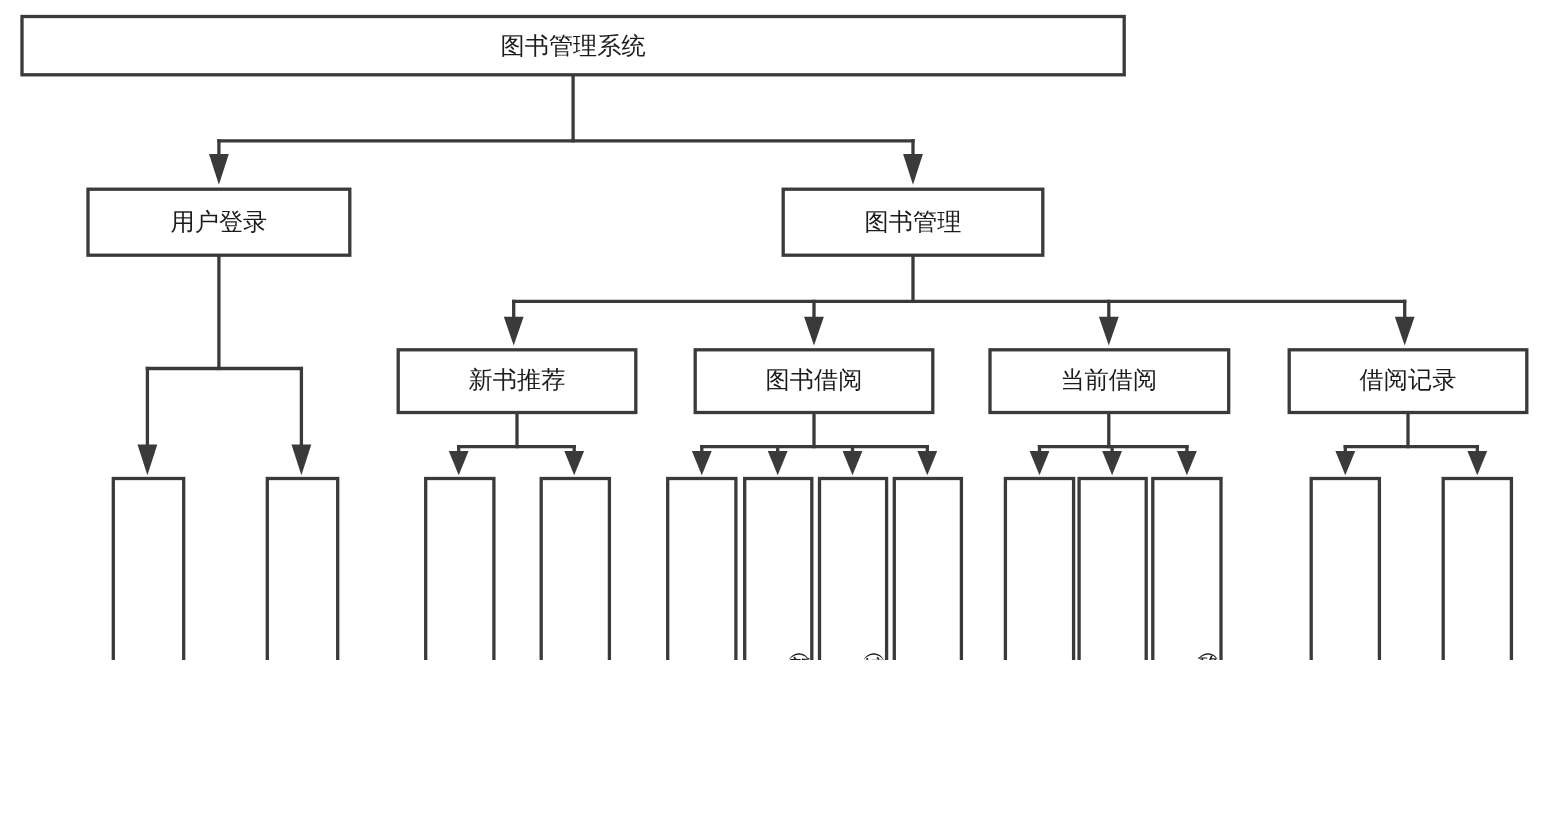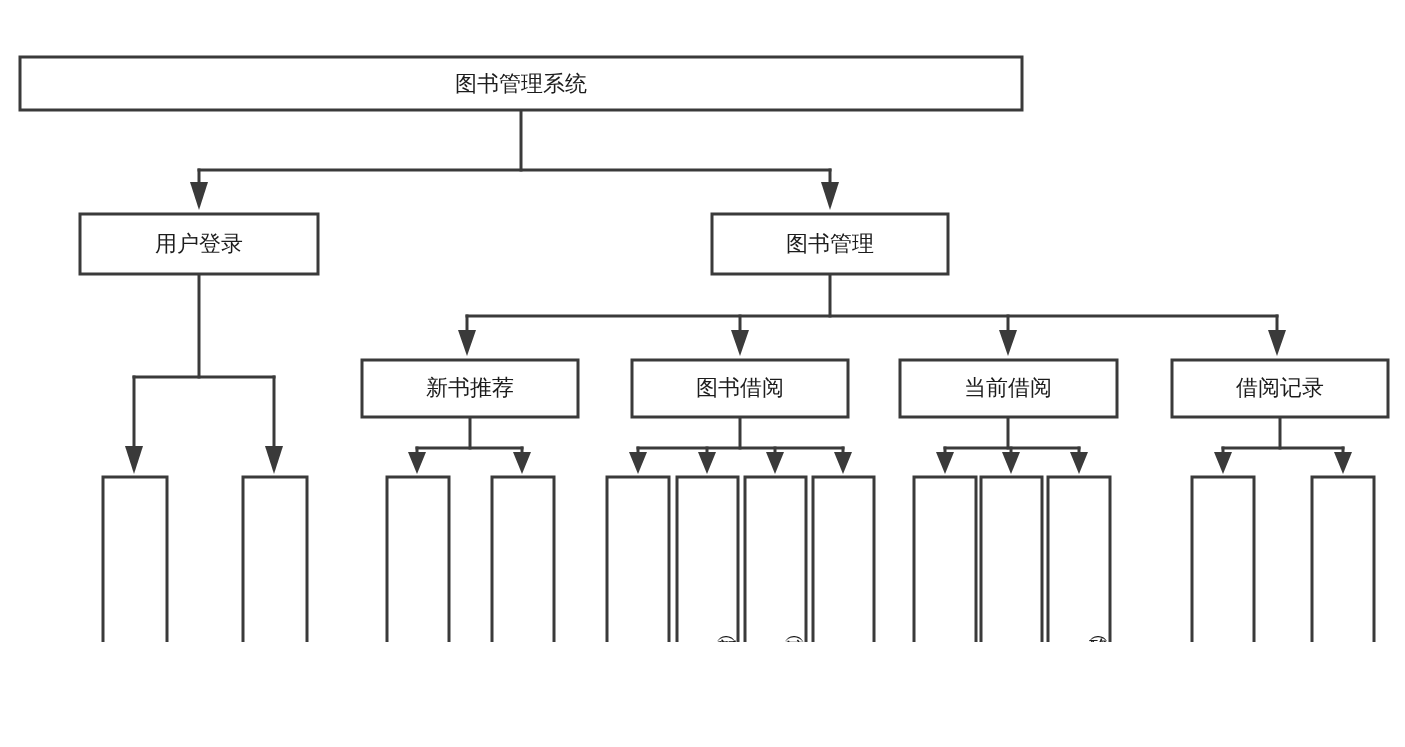--- a/index.html
+++ b/index.html
@@ -10,21 +10,20 @@
   }
   body {
     font-family: "DejaVu Sans", "Liberation Sans", sans-serif;
   }
   #diagram-root {
     position: relative;
     width: 1405px;
     height: 600px;
     background: #ffffff;
     overflow: hidden;
-    margin-top: 42px;
   }
   svg.diagram-canvas {
     position: absolute;
     left: 0;
     top: 0;
     width: 1405px;
     height: 747px;
   }
   .node-box {
     fill: #ffffff;

